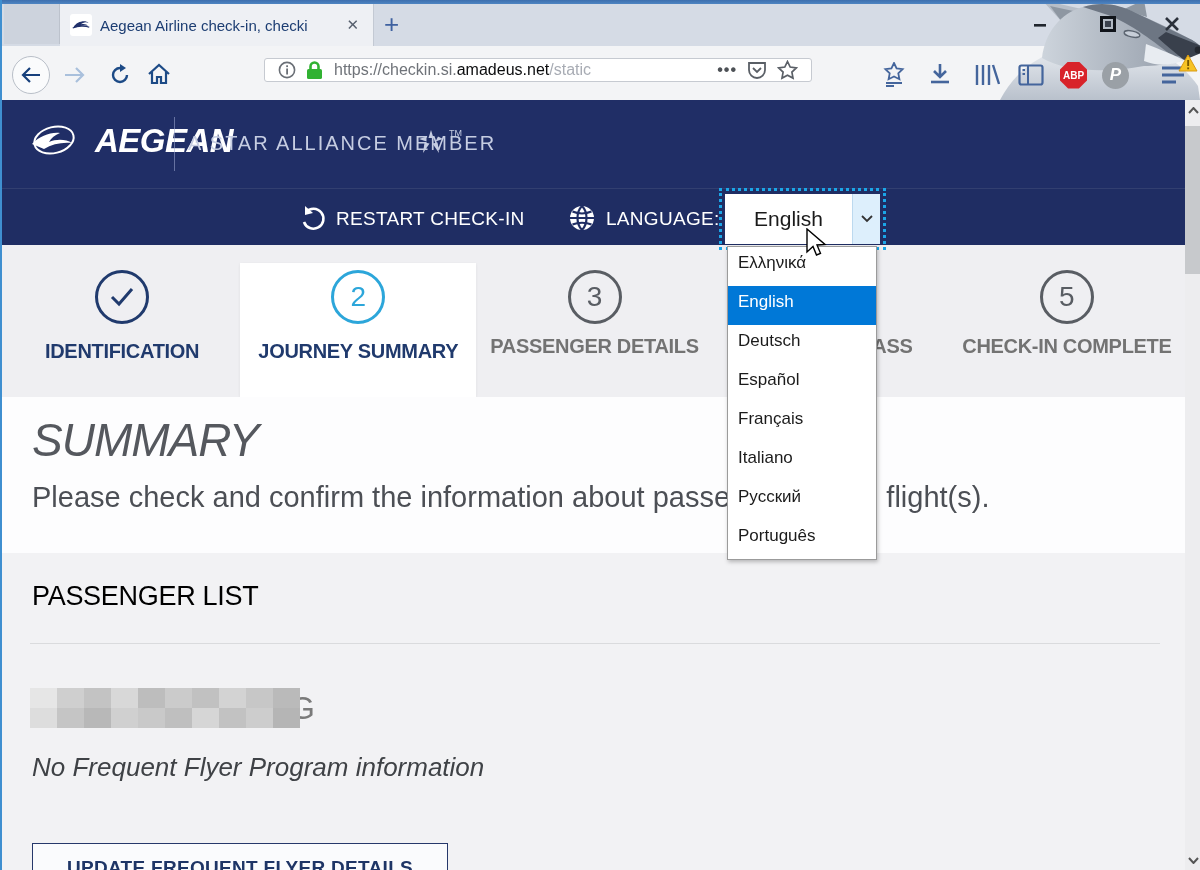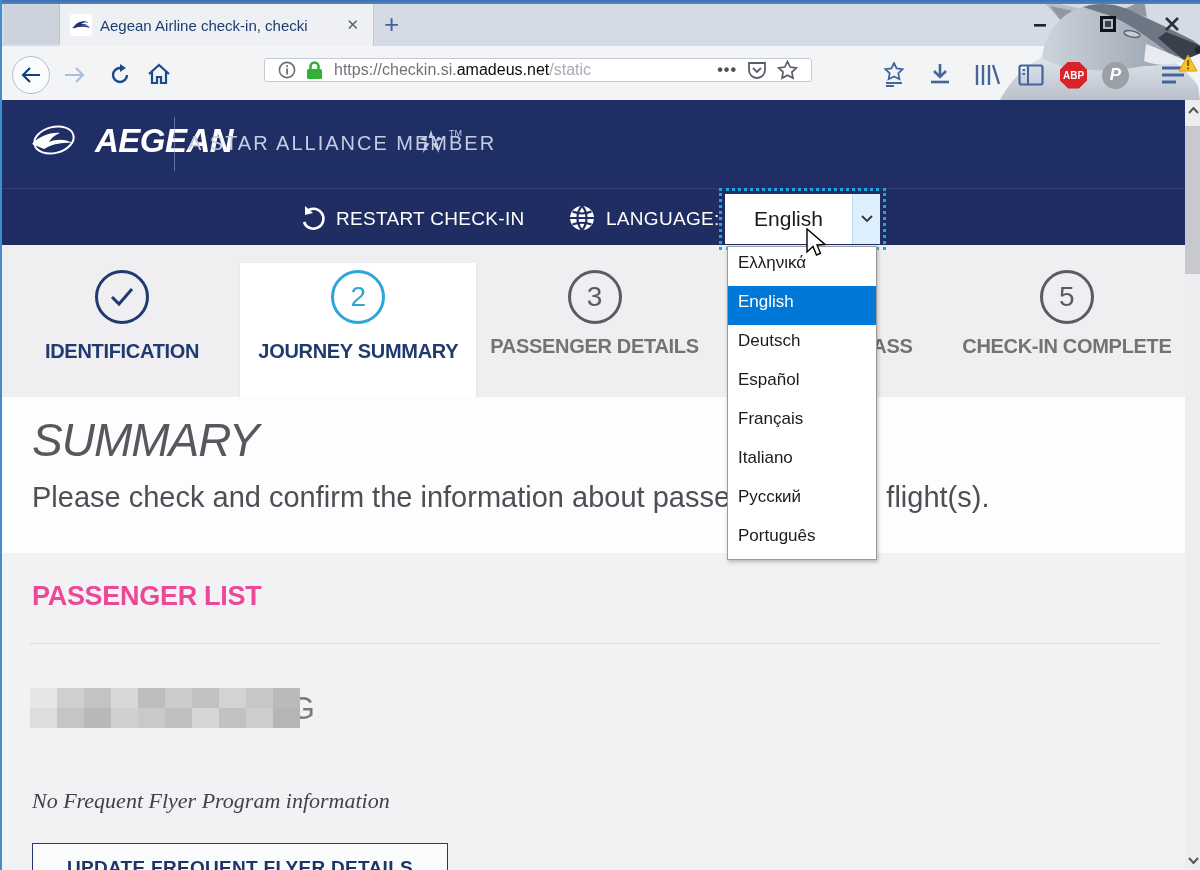--- a/index.html
+++ b/index.html
@@ -63,25 +63,25 @@
   .st-todo .circle{border-color:#595d63;color:#595d63;}
   .st-todo .step-label{color:#737373;margin-top:11px;}
 
   
   .summary-sec{left:0;top:397px;width:1183px;height:156px;background:#fdfdfe;z-index:1;}
   .sum-title{left:30px;top:413px;font-size:46px;font-weight:400;color:#55585e;letter-spacing:-1px;z-index:2;font-style:italic;}
   .sum-sub{left:30px;top:481px;font-size:29px;font-weight:400;color:#4c4f55;z-index:2;white-space:nowrap;}
 
   
   .list-sec{left:0;top:553px;width:1183px;height:317px;background:#f2f2f4;z-index:1;}
-  .pl-title{left:30px;top:581px;font-size:27px;font-weight:700;color:#ec4899;letter-spacing:-0.3px;z-index:2;}
+  .pl-title{left:30px;top:581px;font-size:27px;font-weight:400;color:#000000;letter-spacing:-0.3px;z-index:2;}
   .pl-div{left:28px;top:643px;width:1130px;height:1px;background:#dadbdd;z-index:2;}
   .gchar{left:288px;top:690px;font-size:32px;color:#7a7a7a;z-index:2;}
   #mosaic{left:28px;top:688px;width:270px;height:40px;display:grid;grid-template-columns:repeat(10,27px);grid-template-rows:20px 20px;z-index:3;}
-  .ffp{left:30px;top:788px;font-size:22px;font-style:italic;color:#3f4246;z-index:2;font-family:Liberation Serif, serif;}
+  .ffp{left:30px;top:752px;font-size:26px;font-style:italic;color:#3f4246;z-index:2;}
   .upd-btn{left:30px;top:843px;width:416px;height:50px;background:#fafbfd;border:1px solid #26386b;color:#1e3566;font-size:19px;font-weight:700;text-align:center;padding-top:13px;letter-spacing:0.3px;z-index:2;}
 
   
   .sbar{left:1183px;top:100px;width:17px;height:770px;background:#ededef;z-index:6;}
   .sbtn{position:absolute;left:0;width:17px;height:20px;display:flex;align-items:center;justify-content:center;}
   .sthumb{position:absolute;left:0;top:26px;width:17px;height:148px;background:#c7c9cc;}
 
   
   .dropdown{left:725px;top:246px;width:150px;background:#fff;border:1px solid #9b9b9b;box-shadow:1px 2px 4px rgba(0,0,0,0.25);z-index:10;}
   .opt{height:39px;line-height:31px;padding-left:10px;font-size:17px;color:#1b1b1b;white-space:nowrap;}

